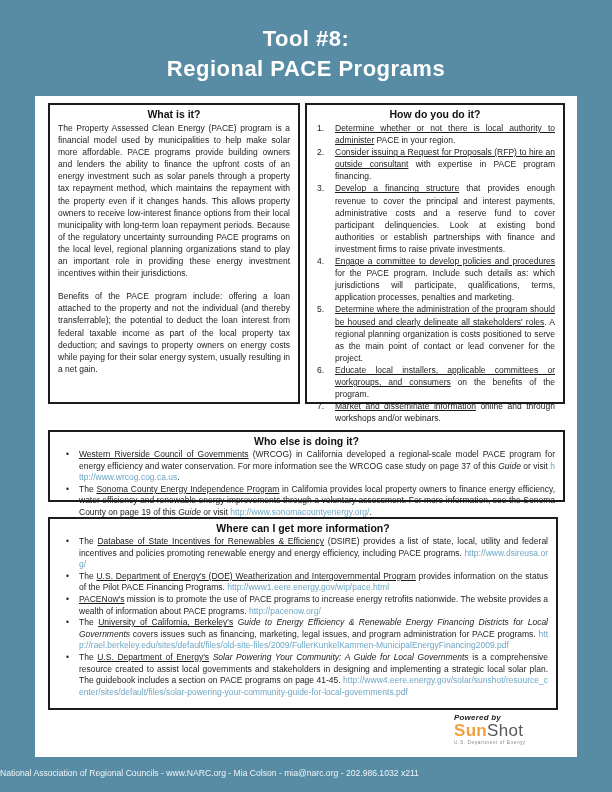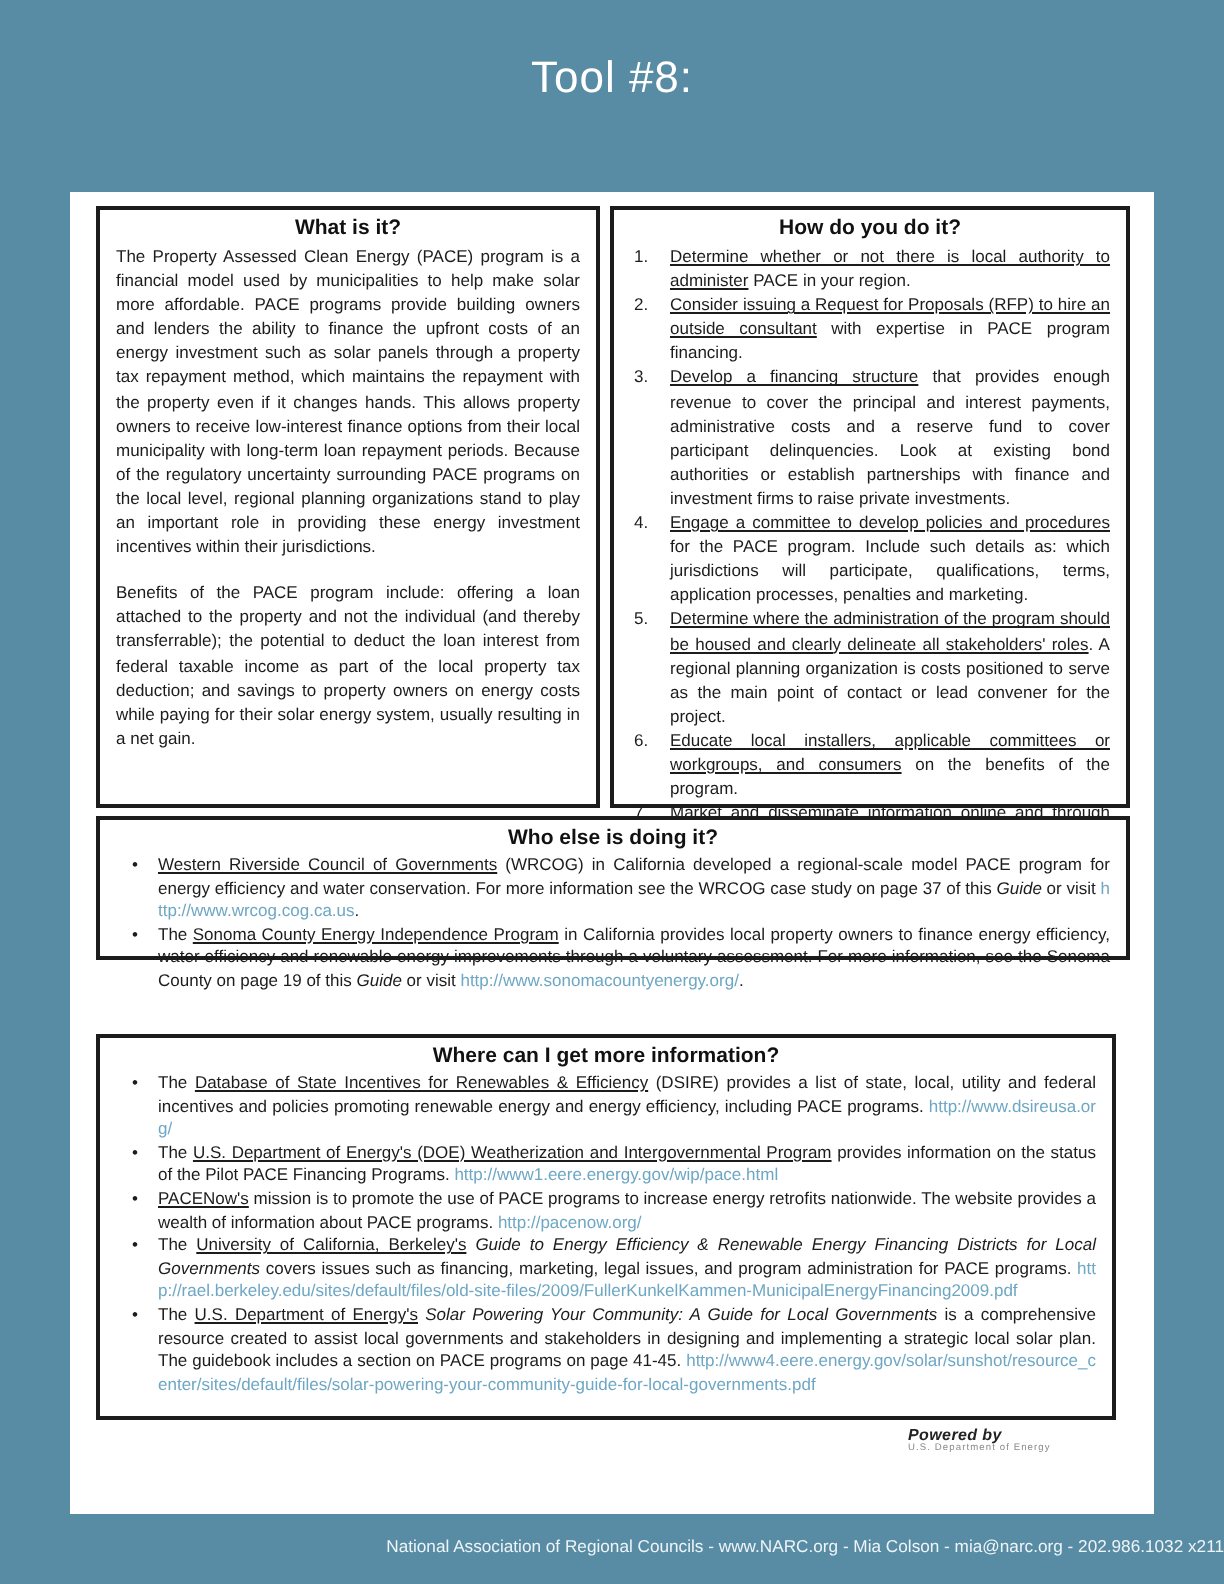--- a/index.html
+++ b/index.html
@@ -9,42 +9,42 @@
     background:#588ca4;
     font-family:"Liberation Sans", sans-serif;
     color:#1c1c1c;
     overflow:hidden;
   }
 
   
   .page-header {
     position:absolute; left:0; top:24px; width:612px;
     text-align:center; color:#ffffff;
-    font-weight:normal; font-size:22px; line-height:30px;
+    font-weight:bold; font-size:22px; line-height:30px;
     letter-spacing:0.5px;
   }
 
   
   .panel {
     position:absolute; left:35px; top:96px; width:542px; height:661px;
     background:#ffffff;
   }
 
   .box {
     position:absolute; background:#ffffff;
     border:2px solid #1c1c1c;
     padding:3px 8px 4px 8px;
   }
   .box h2 {
     text-align:center; font-size:10.5px; font-weight:bold;
     line-height:13px; margin-bottom:1px; color:#111;
   }
   .box-what  { left:13px;  top:7px;   width:252px; height:301px; }
   .box-how   { left:270px; top:7px;   width:260px; height:301px; }
-  .box-who   { left:13px;  top:312px; width:517px; height:72px;  }
+  .box-who   { left:13px;  top:334px; width:517px; height:72px;  }
   .box-where { left:13px;  top:421px; width:510px; height:193px; }
 
   .body-text { font-size:8.5px; line-height:12.1px; text-align:justify; }
   .para + .para { margin-top:11px; }
 
   
   .num-list { list-style:none; counter-reset:n; padding-left:20px; }
   .num-list li {
     counter-increment:n; position:relative;
     font-size:8.5px; line-height:12.1px; text-align:justify;
@@ -82,28 +82,29 @@
   .wordmark .shot { color:#58595b; font-weight:normal; }
   .tagline { font-size:4.8px; color:#8a8a8a; letter-spacing:0.55px; margin-top:0px; }
 
   
   .footer-bar {
     position:absolute; left:0; top:757px; width:612px; height:35px;
     background:#588ca4;
   }
   .footer-text {
     position:absolute; left:0; top:11px; width:612px;
-    text-align:right; color:#eef4f7; font-size:8.6px;
+    text-align:left; color:#eef4f7; font-size:8.6px;
   }
 </style>
 </head>
 <body>
 
 <header class="page-header">
   <div>Tool #8:</div>
+  <div>Regional PACE Programs</div>
 </header>
 
 <div class="panel">
 
   <section class="box box-what">
     <h2>What is it?</h2>
     <div class="body-text">
       <p class="para">The Property Assessed Clean Energy (PACE) program is a financial model used by municipalities to help make solar more affordable. PACE programs provide building owners and lenders the ability to finance the upfront costs of an energy investment such as solar panels through a property tax repayment method, which maintains the repayment with the property even if it changes hands. This allows property owners to receive low-interest finance options from their local municipality with long-term loan repayment periods. Because of the regulatory uncertainty surrounding PACE programs on the local level, regional planning organizations stand to play an important role in providing these energy investment incentives within their jurisdictions.</p>
       <p class="para">Benefits of the PACE program include: offering a loan attached to the property and not the individual (and thereby transferrable); the potential to deduct the loan interest from federal taxable income as part of the local property tax deduction; and savings to property owners on energy costs while paying for their solar energy system, usually resulting in a net gain.</p>
     </div>
@@ -136,20 +137,23 @@
       <li><span>The </span><span class="u">Database of State Incentives for Renewables &amp; Efficiency</span><span> (DSIRE) provides a list of state, local, utility and federal incentives and policies promoting renewable energy and energy efficiency, including PACE programs. </span><a class="link">http://www.dsireusa.org/</a></li>
       <li><span>The </span><span class="u">U.S. Department of Energy's (DOE) Weatherization and Intergovernmental Program</span><span> provides information on the status of the Pilot PACE Financing Programs. </span><a class="link">http://www1.eere.energy.gov/wip/pace.html</a></li>
       <li><span class="u">PACENow's</span><span> mission is to promote the use of PACE programs to increase energy retrofits nationwide. The website provides a wealth of information about PACE programs. </span><a class="link">http://pacenow.org/</a></li>
       <li><span>The </span><span class="u">University of California, Berkeley's</span><span> </span><span class="i">Guide to Energy Efficiency &amp; Renewable Energy Financing Districts for Local Governments</span><span> covers issues such as financing, marketing, legal issues, and program administration for PACE programs. </span><a class="link">http://rael.berkeley.edu/sites/default/files/old-site-files/2009/FullerKunkelKammen-MunicipalEnergyFinancing2009.pdf</a></li>
       <li><span>The </span><span class="u">U.S. Department of Energy's</span><span> </span><span class="i">Solar Powering Your Community: A Guide for Local Governments</span><span> is a comprehensive resource created to assist local governments and stakeholders in designing and implementing a strategic local solar plan. The guidebook includes a section on PACE programs on page 41-45. </span><a class="link">http://www4.eere.energy.gov/solar/sunshot/resource_center/sites/default/files/solar-powering-your-community-guide-for-local-governments.pdf</a></li>
     </ul>
   </section>
 
   <div class="sunshot">
     <div class="powered-by">Powered by</div>
+    <div class="wordmark">
+      <span class="sun">Sun</span><span class="shot">Shot</span>
+    </div>
     <div class="tagline">U.S. Department of Energy</div>
   </div>
 
 </div>
 
 <div class="footer-bar">
   <div class="footer-text">National Association of Regional Councils - www.NARC.org - Mia Colson - mia@narc.org - 202.986.1032 x211</div>
 </div>
 
 </body></html>

